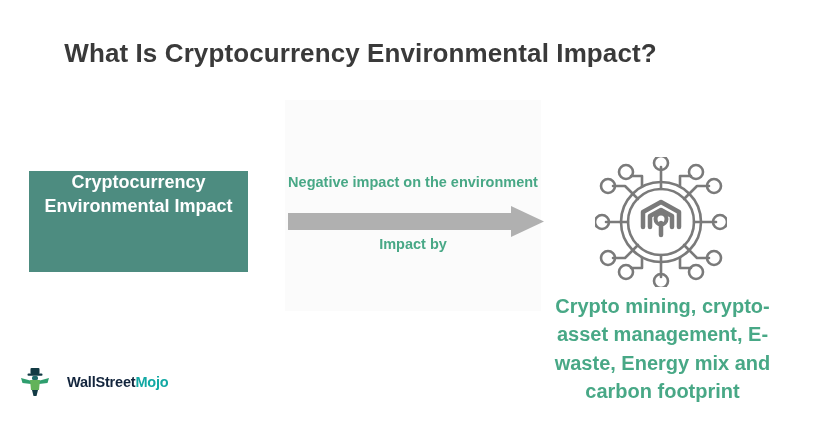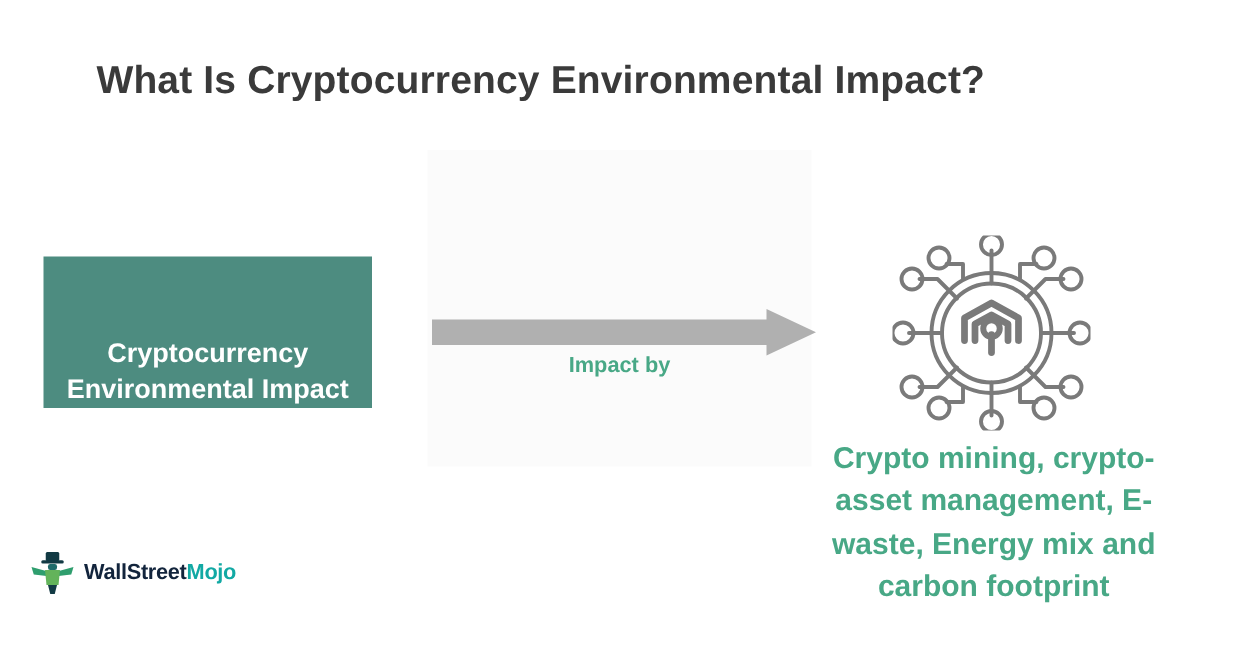--- a/index.html
+++ b/index.html
@@ -34,21 +34,21 @@
 
   
   #concept-box {
     position: absolute;
     left: 29px;
     top: 171px;
     width: 219px;
     height: 101px;
     background: #4d8c80;
     display: flex;
-    align-items: flex-end;
+    align-items: flex-start;
     justify-content: center;
   }
   #concept-box-label {
     color: #ffffff;
     font-size: 18px;
     font-weight: bold;
     line-height: 1.33;
     text-align: center;
     padding: 0 10px;
   }
@@ -119,21 +119,21 @@
     height: 34px;
     display: flex;
     align-items: center;
   }
   #brand-logo-mark {
     width: 32px;
     height: 32px;
     flex: 0 0 auto;
   }
   #brand-logo-text {
-    margin-left: 5px;
+    margin-left: 16px;
     font-size: 14.5px;
     font-weight: bold;
     letter-spacing: -0.2px;
     white-space: nowrap;
   }
   .logo-word-primary { color: #12243c; }
   .logo-word-accent  { color: #12a9a4; }
 </style>
 </head>
 <body>
@@ -141,20 +141,21 @@
 <div id="canvas">
 
   <div id="page-title">What Is Cryptocurrency Environmental Impact?</div>
 
   <div id="concept-box">
     <div id="concept-box-label">Cryptocurrency Environmental Impact</div>
   </div>
 
   <div id="middle-panel"></div>
 
+  <div id="arrow-top-label">Negative impact on the environment</div>
 
   <svg id="arrow-graphic" viewBox="0 0 256 32">
     <polygon points="0,7 223,7 223,0 256,15.5 223,31 223,24 0,24" fill="#b0b0b0"></polygon>
   </svg>
 
   <div id="arrow-bottom-label">Impact by</div>
 
   <svg id="crypto-node-icon" viewBox="0 0 132 130">
     <g fill="none" stroke="#7a7a7a" stroke-width="2.6" stroke-linecap="round" stroke-linejoin="round">
 

